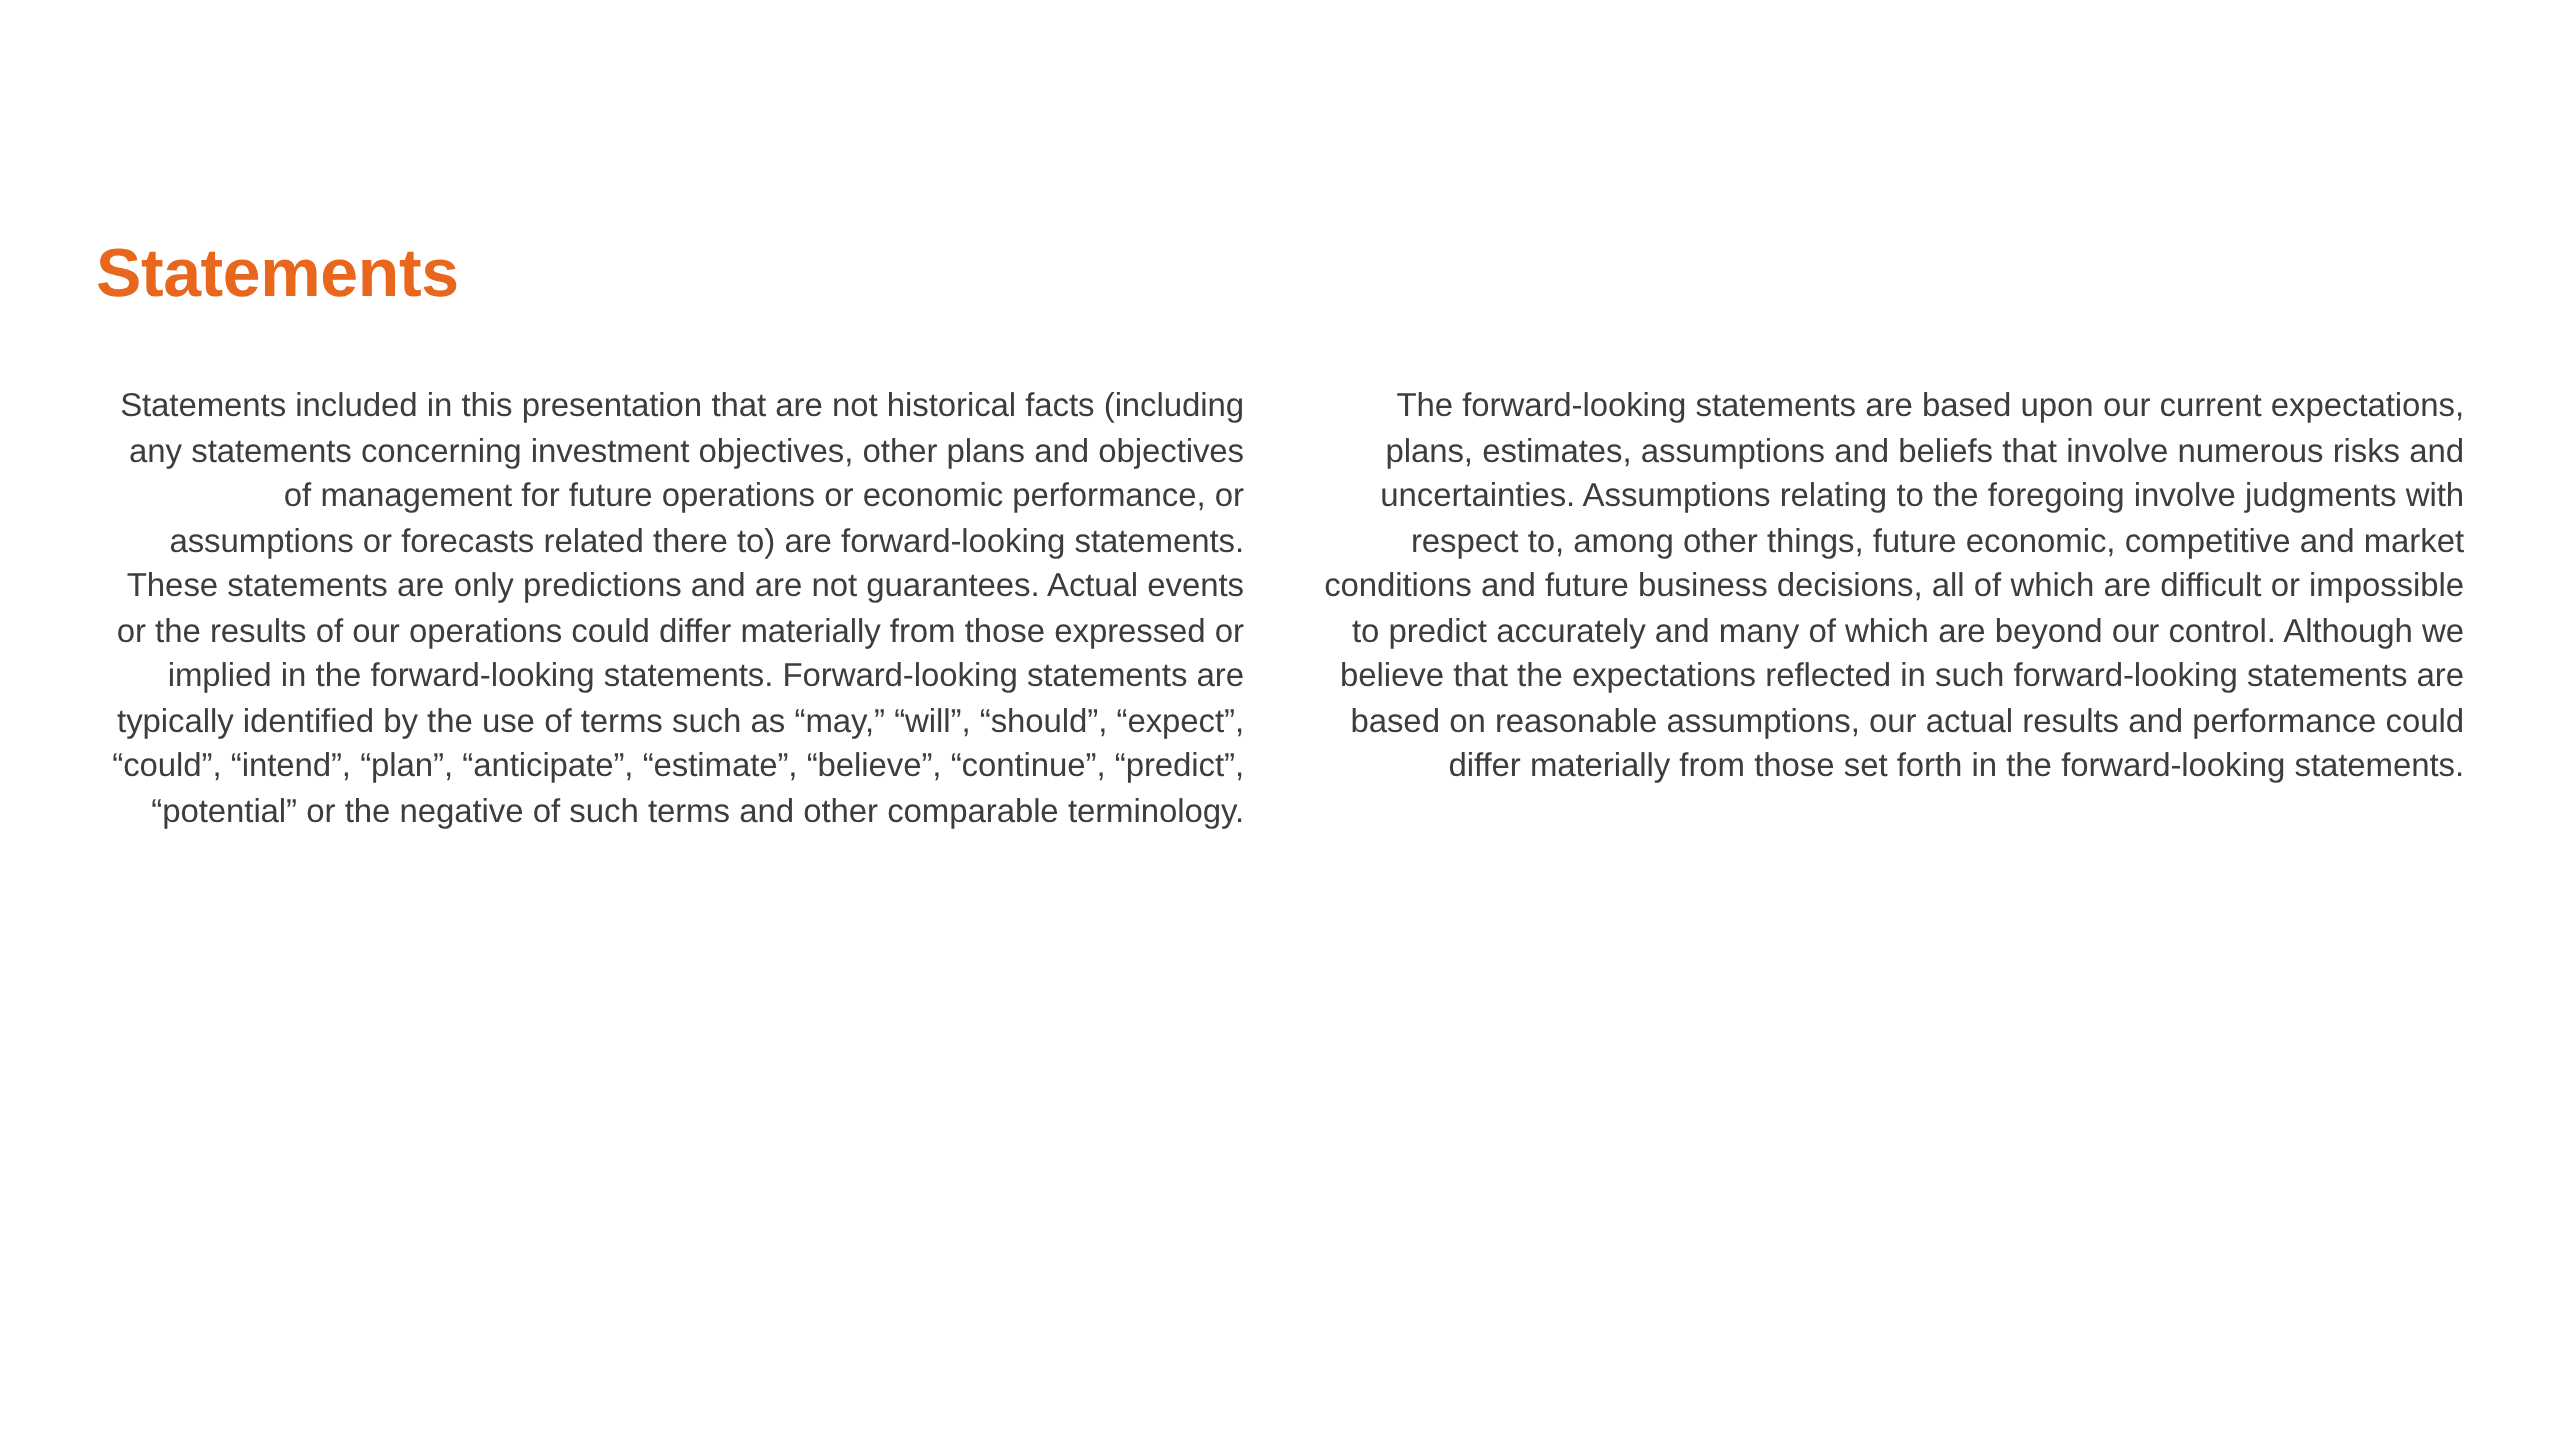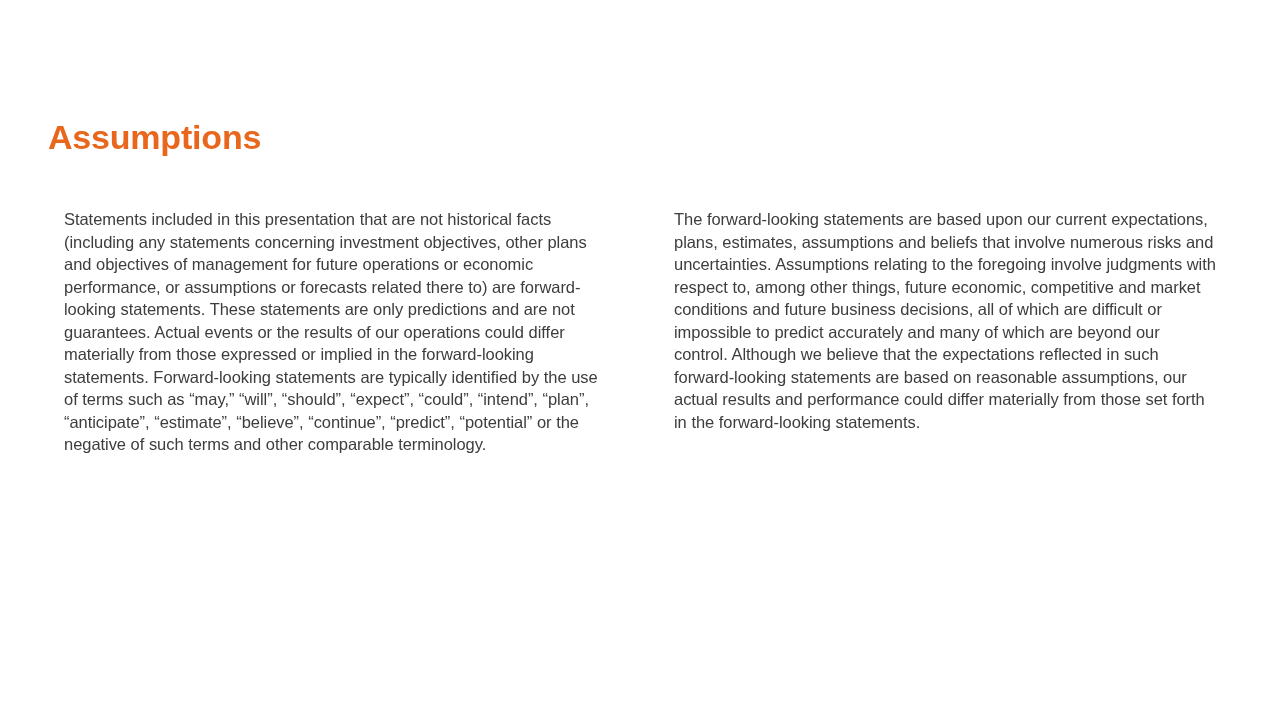--- a/index.html
+++ b/index.html
@@ -41,26 +41,26 @@
     display: flex;
     flex-direction: row;
     gap: 36px;
   }
 
   .column {
     width: 574px;
   }
 
   .column p {
-    margin: 16px;
+    margin: 0;
     font-size: 16.5px;
     line-height: 22.5px;
     color: #3d3d3d;
     letter-spacing: -0.05px;
-    text-align: left;
+    text-align: right;
     word-spacing: 0.1px;
   }
 
   .footer {
     position: absolute;
     left: 0;
     right: 0;
     bottom: 0;
     height: 60px;
   }
@@ -84,21 +84,21 @@
     line-height: 16px;
     color: #eda882;
     text-align: right;
   }
 </style>
 </head>
 <body>
 
 <div class="slide">
 
-  <h1 class="slide-title">Assumptions</h1>
+  <h1 class="slide-title">Statements</h1>
 
   <div class="body-columns">
 
     <div class="column">
       <p>Statements included in this presentation that are not historical facts (including any statements concerning investment objectives, other plans and objectives of management for future operations or economic performance, or assumptions or forecasts related there to) are forward-looking statements. These statements are only predictions and are not guarantees. Actual events or the results of our operations could differ materially from those expressed or implied in the forward-looking statements. Forward-looking statements are typically identified by the use of terms such as “may,” “will”, “should”, “expect”, “could”, “intend”, “plan”, “anticipate”, “estimate”, “believe”, “continue”, “predict”, “potential” or the negative of such terms and other comparable terminology.</p>
     </div>
 
     <div class="column">
       <p>The forward-looking statements are based upon our current expectations, plans, estimates, assumptions and beliefs that involve numerous risks and uncertainties. Assumptions relating to the foregoing involve judgments with respect to, among other things, future economic, competitive and market conditions and future business decisions, all of which are difficult or impossible to predict accurately and many of which are beyond our control. Although we believe that the expectations reflected in such forward-looking statements are based on reasonable assumptions, our actual results and performance could differ materially from those set forth in the forward-looking statements.</p>
     </div>

